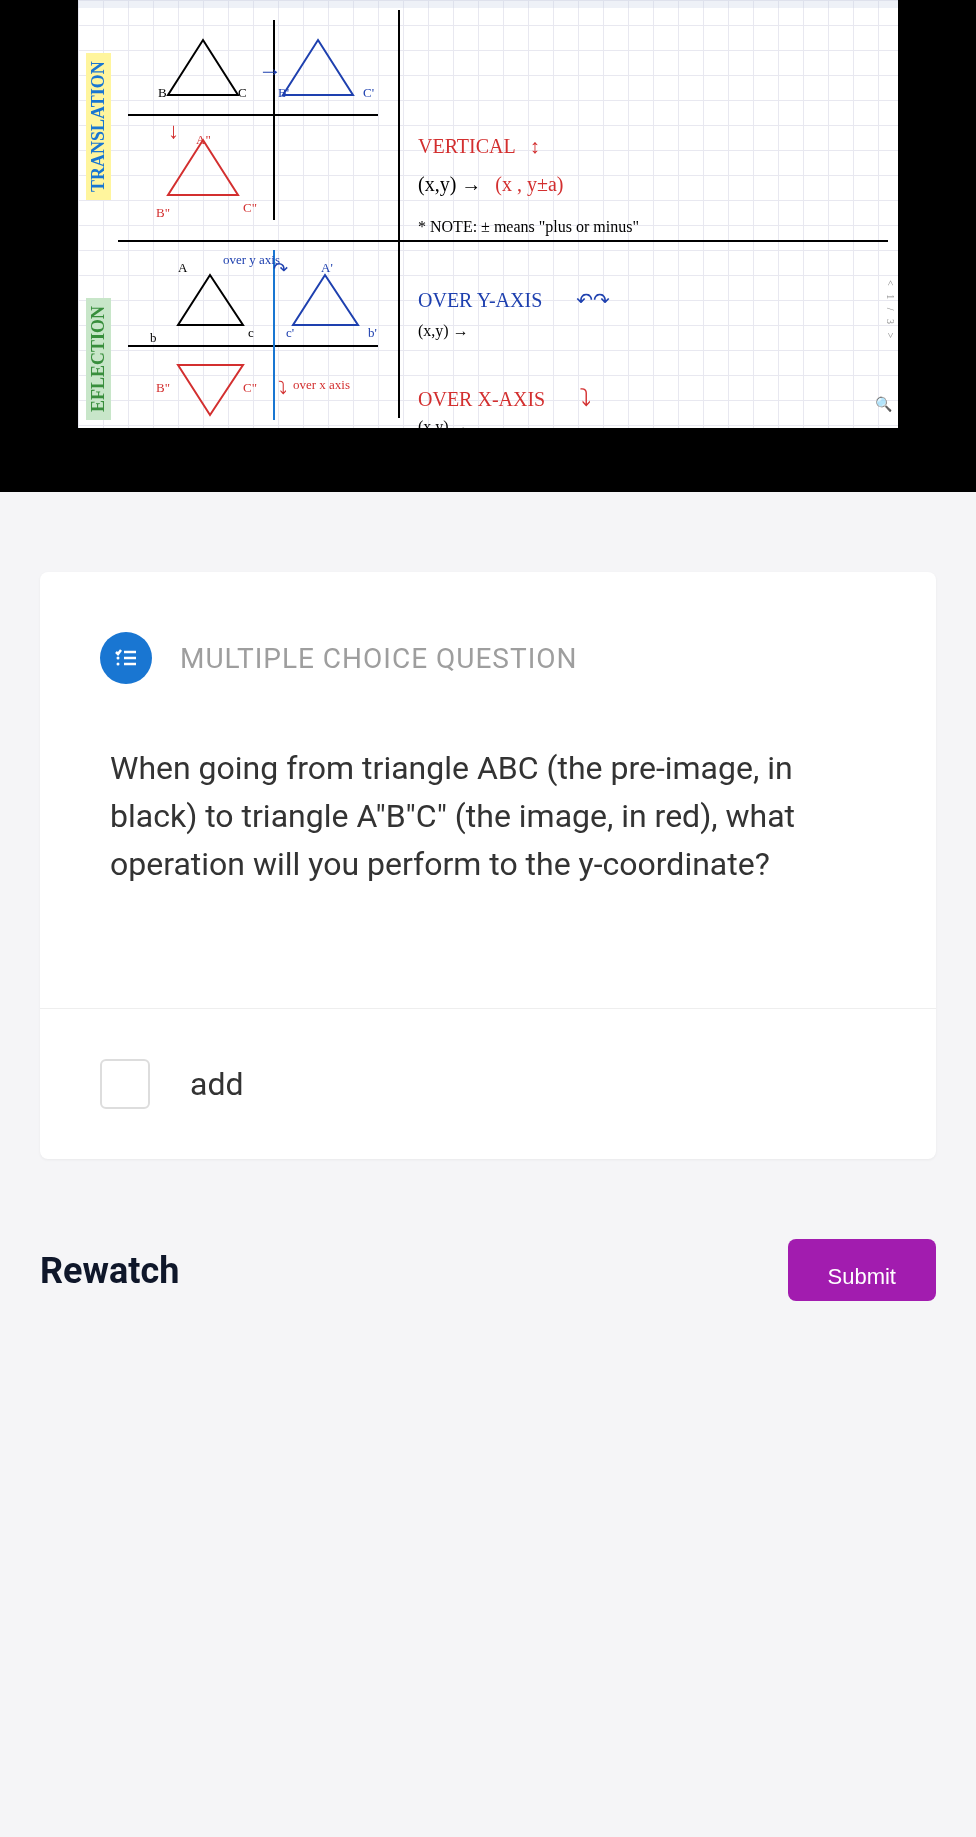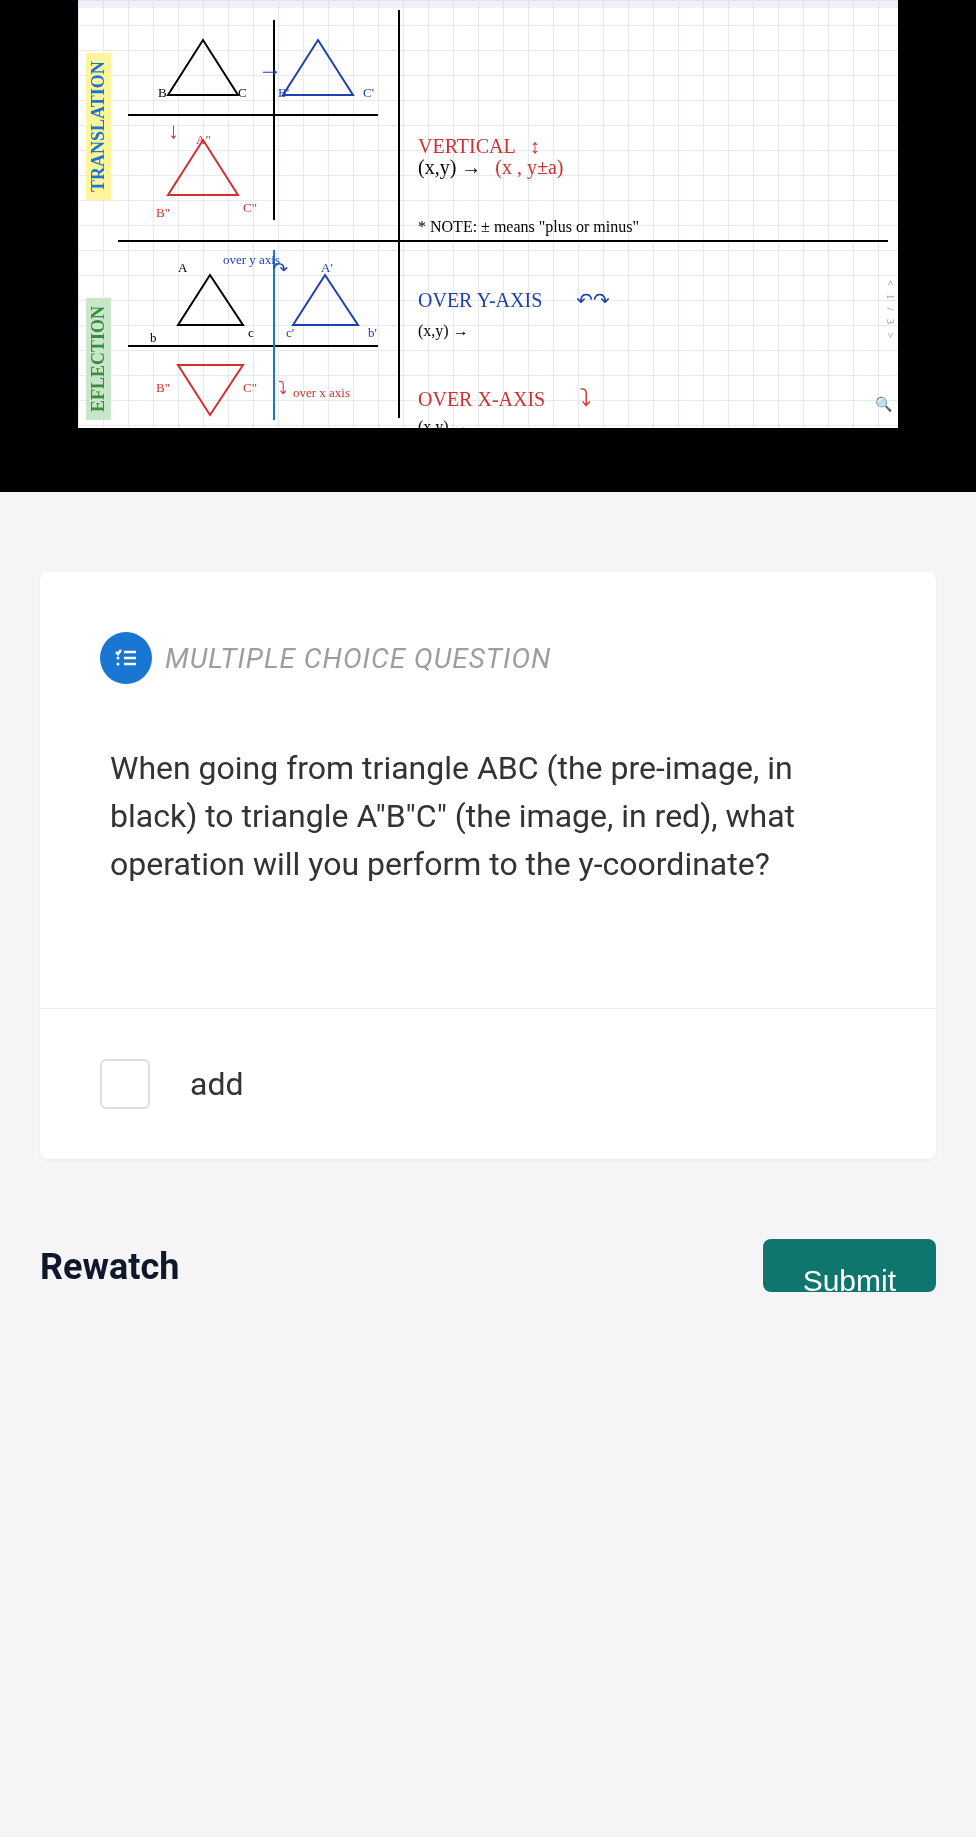--- a/index.html
+++ b/index.html
@@ -159,23 +159,22 @@
     }
     .question-card {
       background: #fff;
       border-radius: 8px;
       padding: 60px 60px 0 60px;
       box-shadow: 0 1px 3px rgba(0,0,0,0.05);
     }
     .question-header {
       display: flex;
       align-items: center;
-      gap: 13px;
+      gap: 28px;
       margin-bottom: 60px;
-      font-style: italic;
     }
     .question-icon {
       width: 52px;
       height: 52px;
       border-radius: 50%;
       background: #1976d2;
       display: flex;
       align-items: center;
       justify-content: center;
       color: #fff;
@@ -222,26 +221,26 @@
       justify-content: space-between;
       align-items: center;
       padding: 40px 40px 0 40px;
     }
     .rewatch {
       font-size: 36px;
       font-weight: bold;
       color: #0f172a;
     }
     .submit-btn {
-      background: #0f766e;
+      background: #a21caf;
       color: #fff;
       border: none;
       border-radius: 8px;
-      padding: 28px 40px;
-      font-size: 30px;
+      padding: 37px 40px;
+      font-size: 22px;
       font-weight: 500;
     }
     .toolbar-top {
       position: absolute;
       top: 0;
       left: 0;
       right: 0;
       height: 8px;
       background: rgba(200,210,230,0.3);
     }
@@ -309,29 +308,29 @@
       <div class="notes-text small blue" style="left:145px; top:252px;">over y axis</div>
       <div class="notes-text blue" style="left:195px; top:258px; font-size:18px;">↷</div>
 
       <div class="tri" style="left:95px; top:355px;">
         <svg width="75" height="65">
             <path d="M37 60 L70 10 L5 10 Z" fill="none" stroke="#d32f2f" stroke-width="2"></path>
           </svg>
       </div>
       <div class="notes-text small red" style="left:78px; top:380px;">B"</div>
       <div class="notes-text small red" style="left:165px; top:380px;">C"</div>
-      <div class="notes-text small red" style="left:215px; top:385px;">over x axis</div>
+      <div class="notes-text small red" style="left:215px; top:377px;">over x axis</div>
       <div class="notes-text red" style="left:200px; top:378px; font-size:18px;">⤵</div>
 
 
       <div class="right-notes" style="top:135px;">
         <span class="notes-text red" style="position:relative;">VERTICAL</span>
         <span class="notes-text red" style="position:relative; margin-left:10px;">↕</span>
       </div>
-      <div class="right-notes" style="top:156px;">
+      <div class="right-notes" style="top:173px;">
         <span class="notes-text black" style="position:relative;">(x,y) →</span>
         <span class="notes-text red" style="position:relative; margin-left:10px;">(x , y±a)</span>
       </div>
 
       <div class="right-notes black" style="top:218px; font-size:16px;">* NOTE: ± means "plus or minus"</div>
 
       <div class="right-notes" style="top:288px;">
         <span class="notes-text blue" style="position:relative;text-align:center;">OVER Y-AXIS</span>
         <span class="notes-text blue" style="position:relative; margin-left:30px;">↶↷</span>
       </div>

